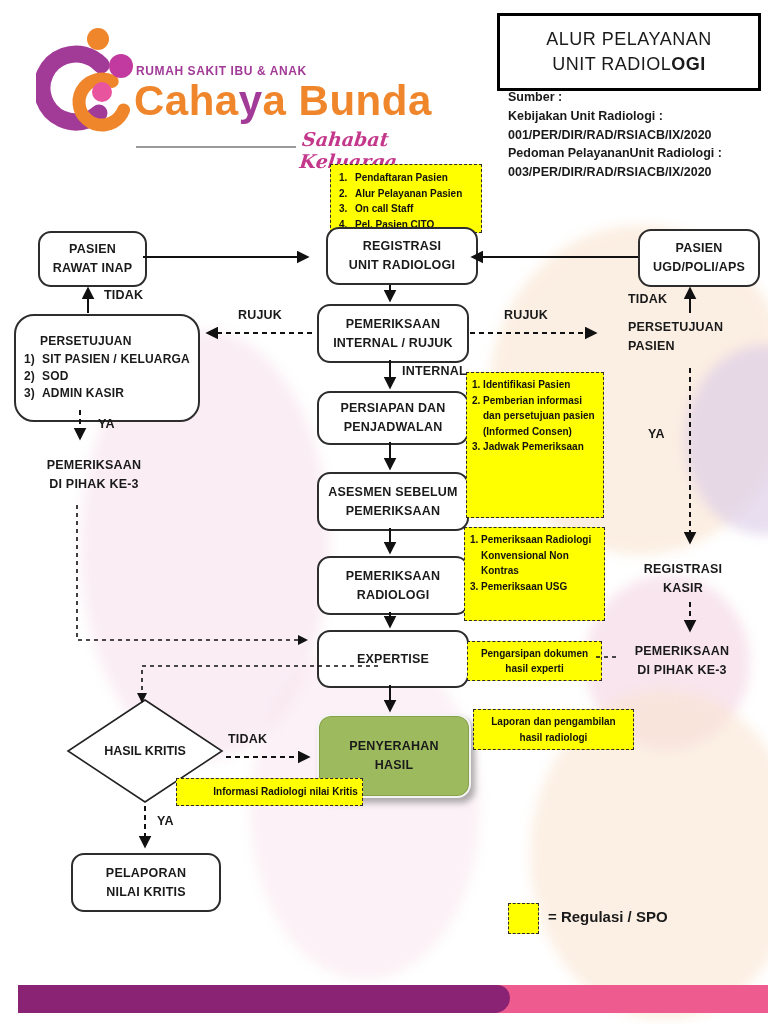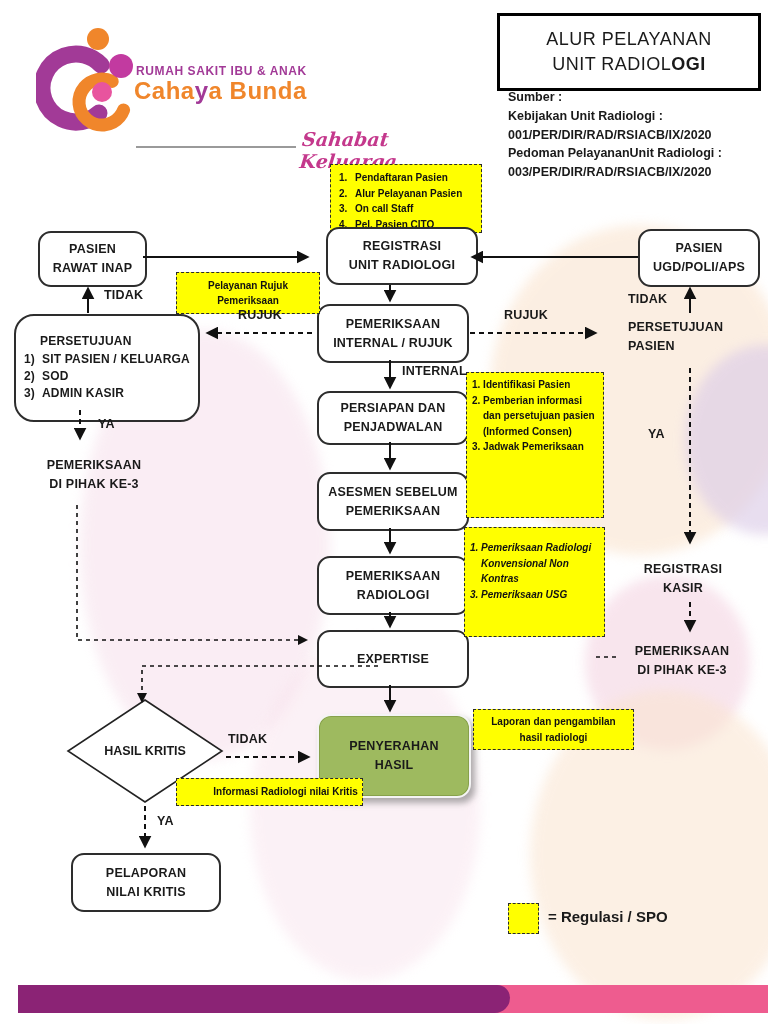--- a/index.html
+++ b/index.html
@@ -4,21 +4,21 @@
 <style>
   html,body{margin:0;padding:0;background:#fff;}
   #page{position:relative;width:768px;height:1024px;background:#fff;overflow:hidden;
         font-family:"Liberation Sans","DejaVu Sans",sans-serif;color:#1a1a1a;}
   
   .blob{position:absolute;border-radius:50%;filter:blur(6px);pointer-events:none;}
   
   #logo{position:absolute;left:36px;top:24px;width:400px;height:130px;}
   #logo-art{position:absolute;left:0;top:2px;}
   #logo-line1{position:absolute;left:100px;top:40px;font-size:12px;font-weight:700;color:#A23A97;letter-spacing:.6px;}
-  #logo-name{position:absolute;left:98px;top:53px;font-size:24px;font-weight:700;color:#F0862B;letter-spacing:.5px;}
+  #logo-name{position:absolute;left:98px;top:53px;font-size:42px;font-weight:700;color:#F0862B;letter-spacing:.5px;}
   #logo-name .pv{color:#A23A97;}
   #logo-rule{position:absolute;left:100px;top:122px;width:160px;height:2px;background:#9a9a9a;}
   #logo-tagline{position:absolute;left:265px;top:104px;font-size:19px;font-weight:700;font-style:italic;
                 font-family:"DejaVu Serif",serif;color:#C4388C;transform:skewX(-6deg);}
   
   #title-box{position:absolute;left:497px;top:13px;width:258px;height:72px;border:3px solid #000;
              background:#fff;display:flex;flex-direction:column;justify-content:center;align-items:center;
              font-size:18px;letter-spacing:.5px;line-height:1.4;}
   #title-box .b{font-weight:700;}
   #sumber{position:absolute;left:508px;top:88px;width:256px;font-size:12.5px;font-weight:700;line-height:1.5;}
@@ -173,32 +173,31 @@
     <svg width="158" height="106" viewBox="0 0 158 106">
       <polygon points="79,2 156,53 79,104 2,53" fill="#fff" stroke="#222" stroke-width="1.6"></polygon>
     </svg>
     <div class="dtxt">HASIL KRITIS</div>
   </div>
   <div class="node" id="node-pelaporan" style="left:71px;top:853px;width:146px;height:55px;">
     <div>PELAPORAN</div>
     <div>NILAI KRITIS</div>
   </div>
 
-  <div class="ybox center" style="left:176px;top:272px;width:142px;height:40px;">
-    <div>Pelayanan Rujuk</div>
-    <div>Pemeriksaan</div>
-  </div>
   <div class="ybox" style="left:466px;top:372px;width:126px;height:136px;padding:4px 5px;">
     <div class="hang">1. Identifikasi Pasien</div>
     <div class="hang">2. Pemberian informasi dan persetujuan pasien (Informed Consen)</div>
     <div class="hang">3. Jadwak Pemeriksaan</div>
   </div>
-  <div class="ybox" style="left:464px;top:527px;width:129px;height:84px;padding:12px 5px;font-style:italic;">
+  <div class="ybox" style="left:464px;top:527px;width:129px;height:84px;padding:4px 5px;">
     <div class="hang">1. Pemeriksaan Radiologi Konvensional Non Kontras</div>
     <div class="hang">3. Pemeriksaan USG</div>
+  </div>
+  <div class="ybox center" style="left:467px;top:641px;width:125px;height:34px;padding:2px 4px;">
+    <div>Pengarsipan dokumen hasil experti</div>
   </div>
   <div class="ybox center" style="left:473px;top:709px;width:147px;height:35px;padding:2px 6px;">
     <div>Laporan dan pengambilan hasil radiologi</div>
   </div>
   <div class="ybox center" style="left:176px;top:778px;width:153px;height:26px;padding-left:32px;">
     <div>Informasi Radiologi nilai Kritis</div>
   </div>
 
   <div class="lbl" style="left:104px;top:286px;">TIDAK</div>
   <div class="lbl" style="left:628px;top:290px;">TIDAK</div>

